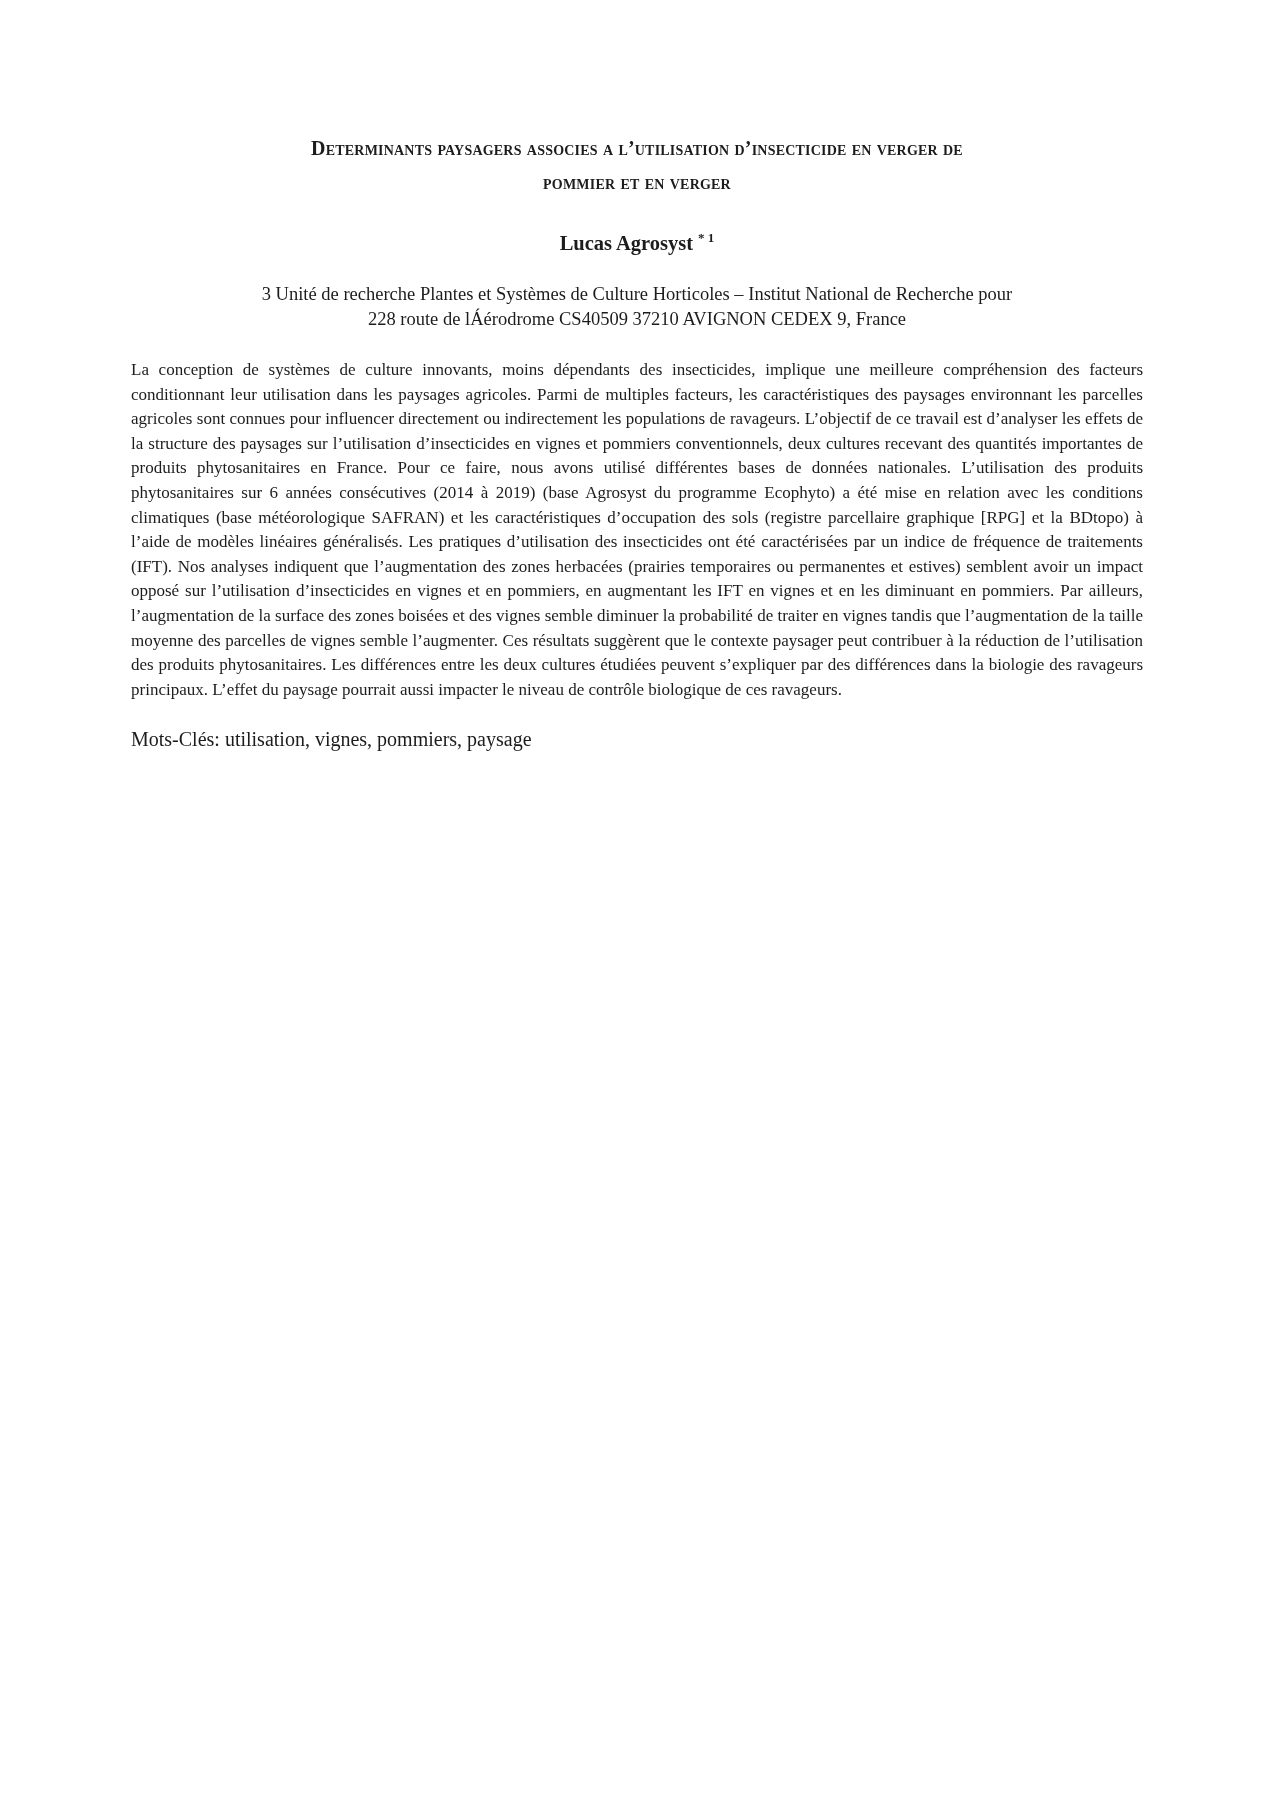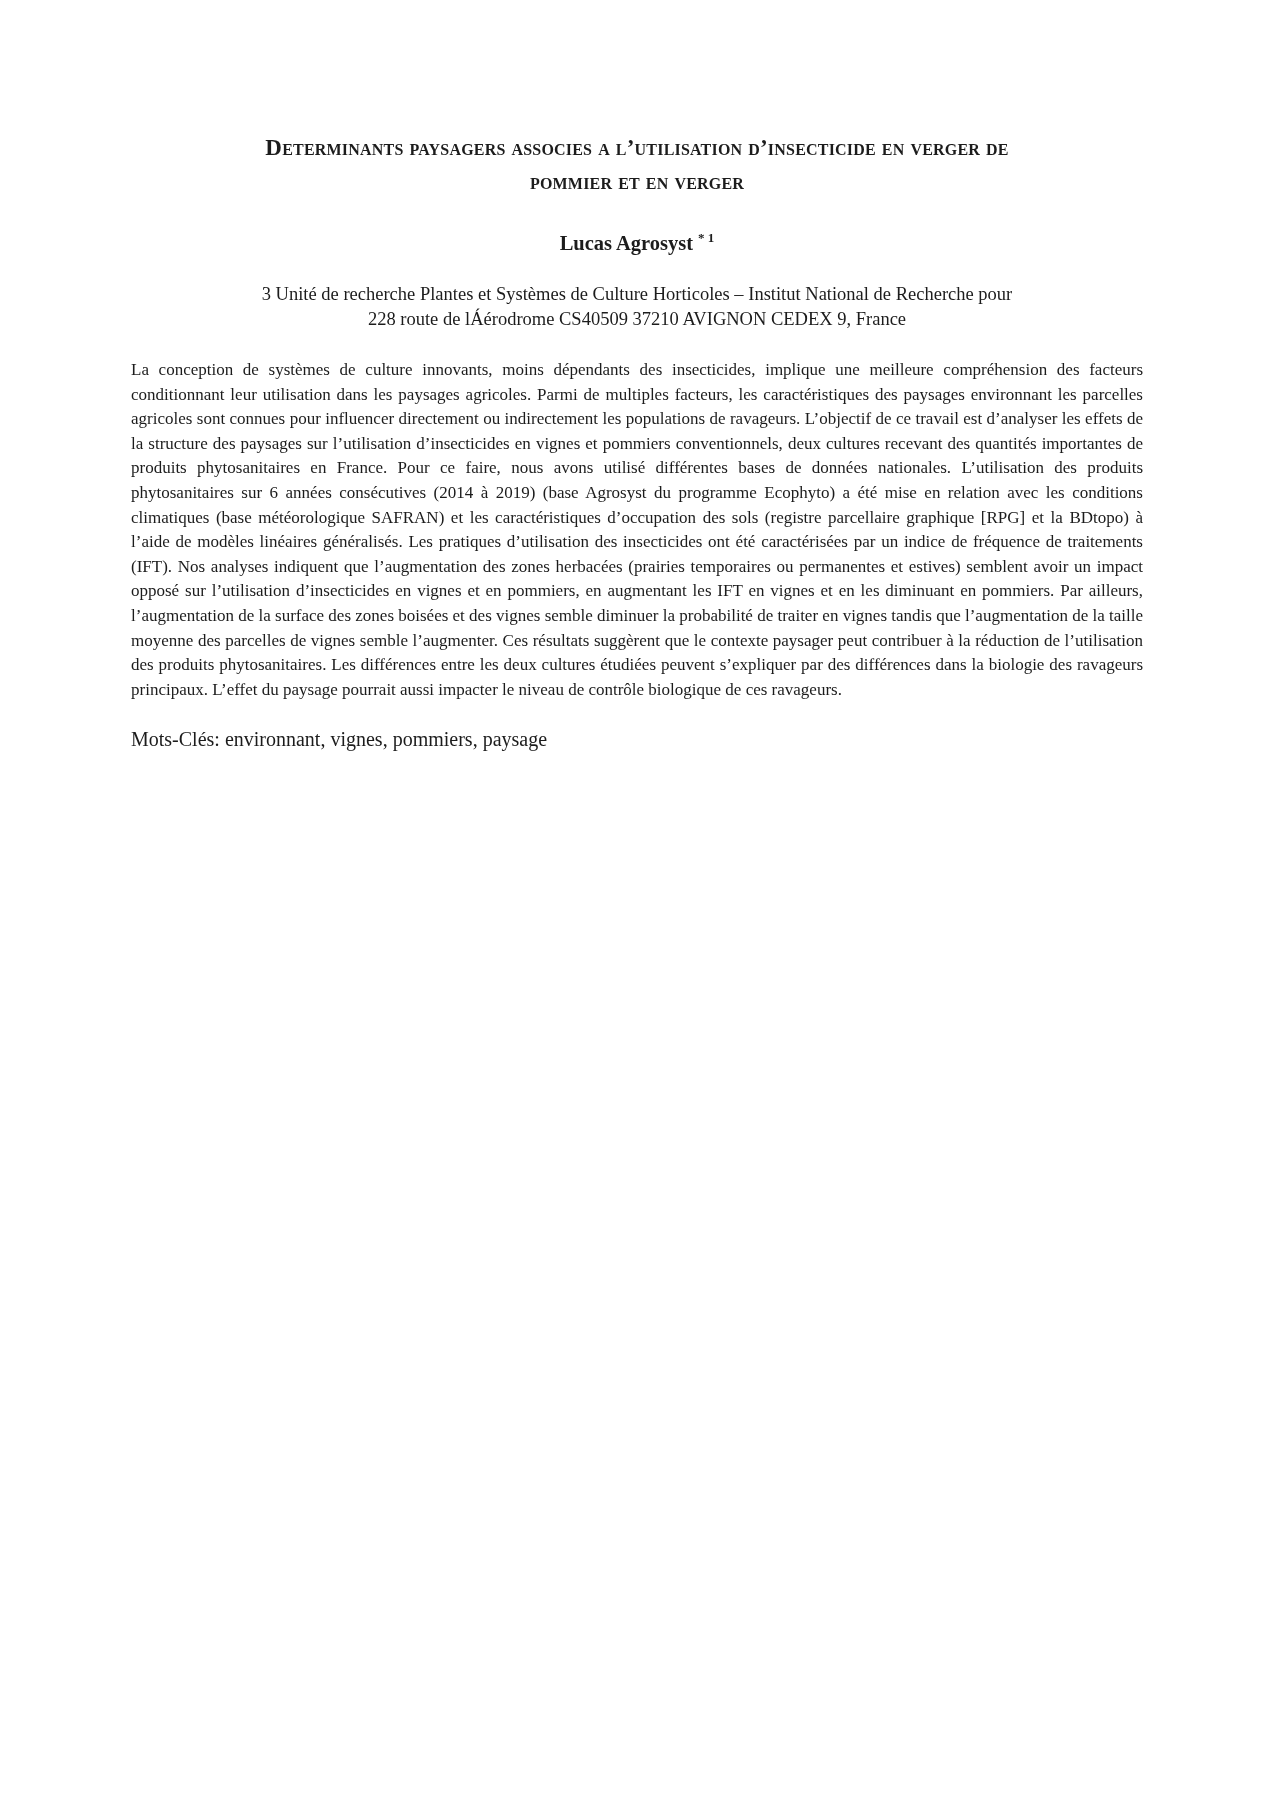--- a/index.html
+++ b/index.html
@@ -15,21 +15,21 @@
     background: #ffffff;
     box-sizing: border-box;
     padding: 131px 130px 0 131px;
     font-family: "Liberation Serif", "DejaVu Serif", serif;
     color: #1c1c1c;
     overflow: hidden;
   }
   .title {
     margin: 0;
     text-align: center;
-    font-size: 23px;
+    font-size: 20px;
     font-weight: bold;
     font-variant: small-caps;
     line-height: 34px;
     letter-spacing: 0.2px;
   }
   .title-line { display: block; }
   .author {
     margin: 32px 0 0 0;
     text-align: center;
     font-size: 20.5px;
@@ -78,15 +78,15 @@
     <span>Lucas Agrosyst</span><sup>* 1</sup>
   </p>
 
   <p class="affiliation">
     <span class="aff-line">3 Unité de recherche Plantes et Systèmes de Culture Horticoles – Institut National de Recherche pour</span>
     <span class="aff-line">228 route de lÁérodrome CS40509 37210 AVIGNON CEDEX 9, France</span>
   </p>
 
   <p class="abstract">La conception de systèmes de culture innovants, moins dépendants des insecticides, implique une meilleure compréhension des facteurs conditionnant leur utilisation dans les paysages agricoles. Parmi de multiples facteurs, les caractéristiques des paysages environnant les parcelles agricoles sont connues pour influencer directement ou indirectement les populations de ravageurs. L’objectif de ce travail est d’analyser les effets de la structure des paysages sur l’utilisation d’insecticides en vignes et pommiers conventionnels, deux cultures recevant des quantités importantes de produits phytosanitaires en France. Pour ce faire, nous avons utilisé différentes bases de données nationales. L’utilisation des produits phytosanitaires sur 6 années consécutives (2014 à 2019) (base Agrosyst du programme Ecophyto) a été mise en relation avec les conditions climatiques (base météorologique SAFRAN) et les caractéristiques d’occupation des sols (registre parcellaire graphique [RPG] et la BDtopo) à l’aide de modèles linéaires généralisés. Les pratiques d’utilisation des insecticides ont été caractérisées par un indice de fréquence de traitements (IFT). Nos analyses indiquent que l’augmentation des zones herbacées (prairies temporaires ou permanentes et estives) semblent avoir un impact opposé sur l’utilisation d’insecticides en vignes et en pommiers, en augmentant les IFT en vignes et en les diminuant en pommiers. Par ailleurs, l’augmentation de la surface des zones boisées et des vignes semble diminuer la probabilité de traiter en vignes tandis que l’augmentation de la taille moyenne des parcelles de vignes semble l’augmenter. Ces résultats suggèrent que le contexte paysager peut contribuer à la réduction de l’utilisation des produits phytosanitaires. Les différences entre les deux cultures étudiées peuvent s’expliquer par des différences dans la biologie des ravageurs principaux. L’effet du paysage pourrait aussi impacter le niveau de contrôle biologique de ces ravageurs.</p>
 
-  <p class="keywords">Mots-Clés: environnant, vignes, pommiers, paysage</p>
+  <p class="keywords">Mots-Clés: utilisation, vignes, pommiers, paysage</p>
 
 </div>
 
 </body></html>

